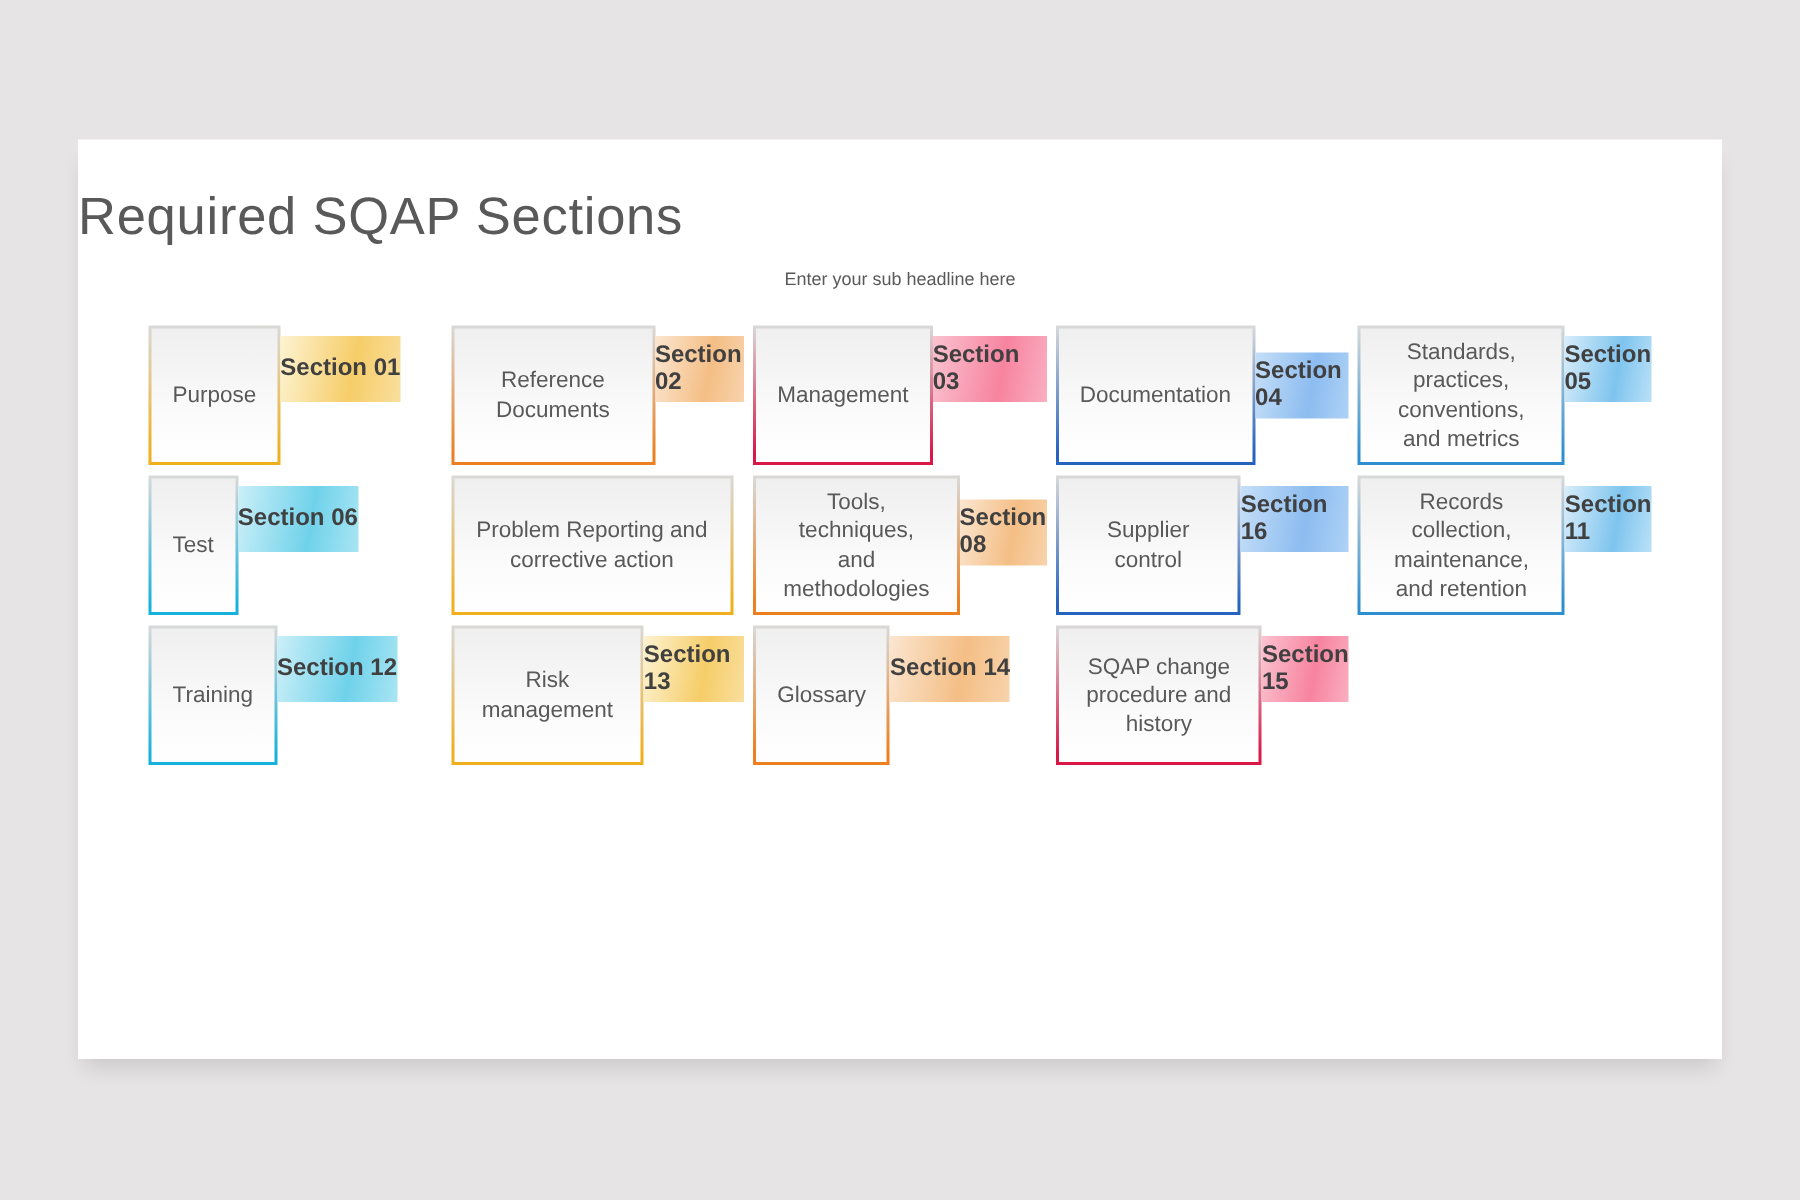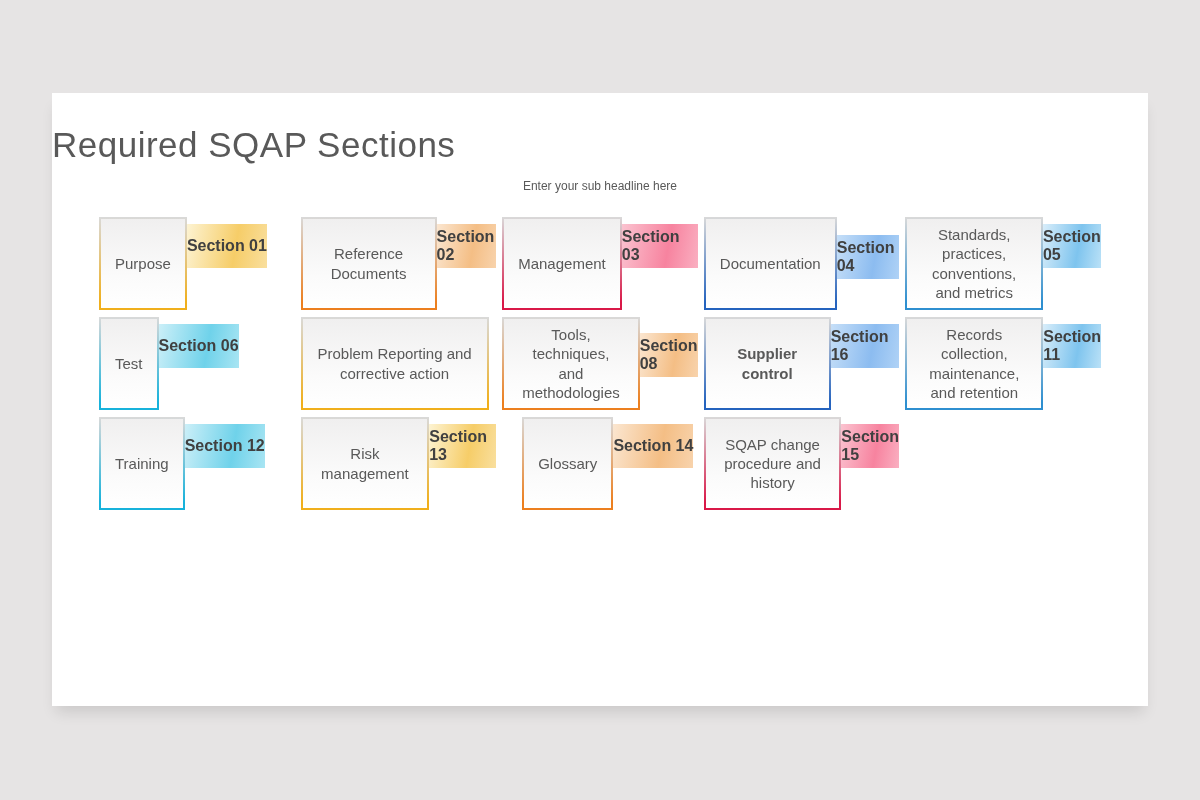--- a/index.html
+++ b/index.html
@@ -170,21 +170,21 @@
         <span class="card-label">Tools, techniques, and methodologies</span>
       </div>
     </div>
     <div class="card-band" style="background: linear-gradient(100deg, rgb(251, 230, 208) 0%, rgb(244, 190, 133) 60%, rgb(248, 211, 172) 100%); margin-top: 16px;">
       <span>Section 08</span>
     </div>
   </div>
 
 
   <div class="card">
-    <div class="card-box" style="background: linear-gradient(rgb(217, 217, 217) 0%, rgb(37, 99, 190) 92%); font-weight: bold;">
+    <div class="card-box" style="background: linear-gradient(rgb(217, 217, 217) 0%, rgb(37, 99, 190) 92%);">
       <div class="card-box-inner">
         <span class="card-label">Supplier control</span>
       </div>
     </div>
     <div class="card-band" style="background: linear-gradient(100deg, rgb(198, 223, 248) 0%, rgb(140, 188, 240) 60%, rgb(175, 210, 246) 100%);">
       <span>Section 16</span>
     </div>
   </div>
 
   <div class="card">
@@ -214,21 +214,21 @@
       <div class="card-box-inner">
         <span class="card-label">Risk management</span>
       </div>
     </div>
     <div class="card-band" style="background: linear-gradient(100deg, rgb(253, 243, 210) 0%, rgb(246, 205, 104) 60%, rgb(249, 223, 158) 100%);">
       <span>Section 13</span>
     </div>
   </div>
 
   <div class="card">
-    <div class="card-box" style="background: linear-gradient(rgb(217, 217, 217) 0%, rgb(236, 127, 31) 92%); margin-left: 20px;">
+    <div class="card-box" style="background: linear-gradient(rgb(217, 217, 217) 0%, rgb(236, 127, 31) 92%);">
       <div class="card-box-inner">
         <span class="card-label">Glossary</span>
       </div>
     </div>
     <div class="card-band" style="background: linear-gradient(100deg, rgb(251, 230, 208) 0%, rgb(244, 190, 133) 60%, rgb(248, 211, 172) 100%); text-align: right;">
       <span>Section 14</span>
     </div>
   </div>
 
   <div class="card">

